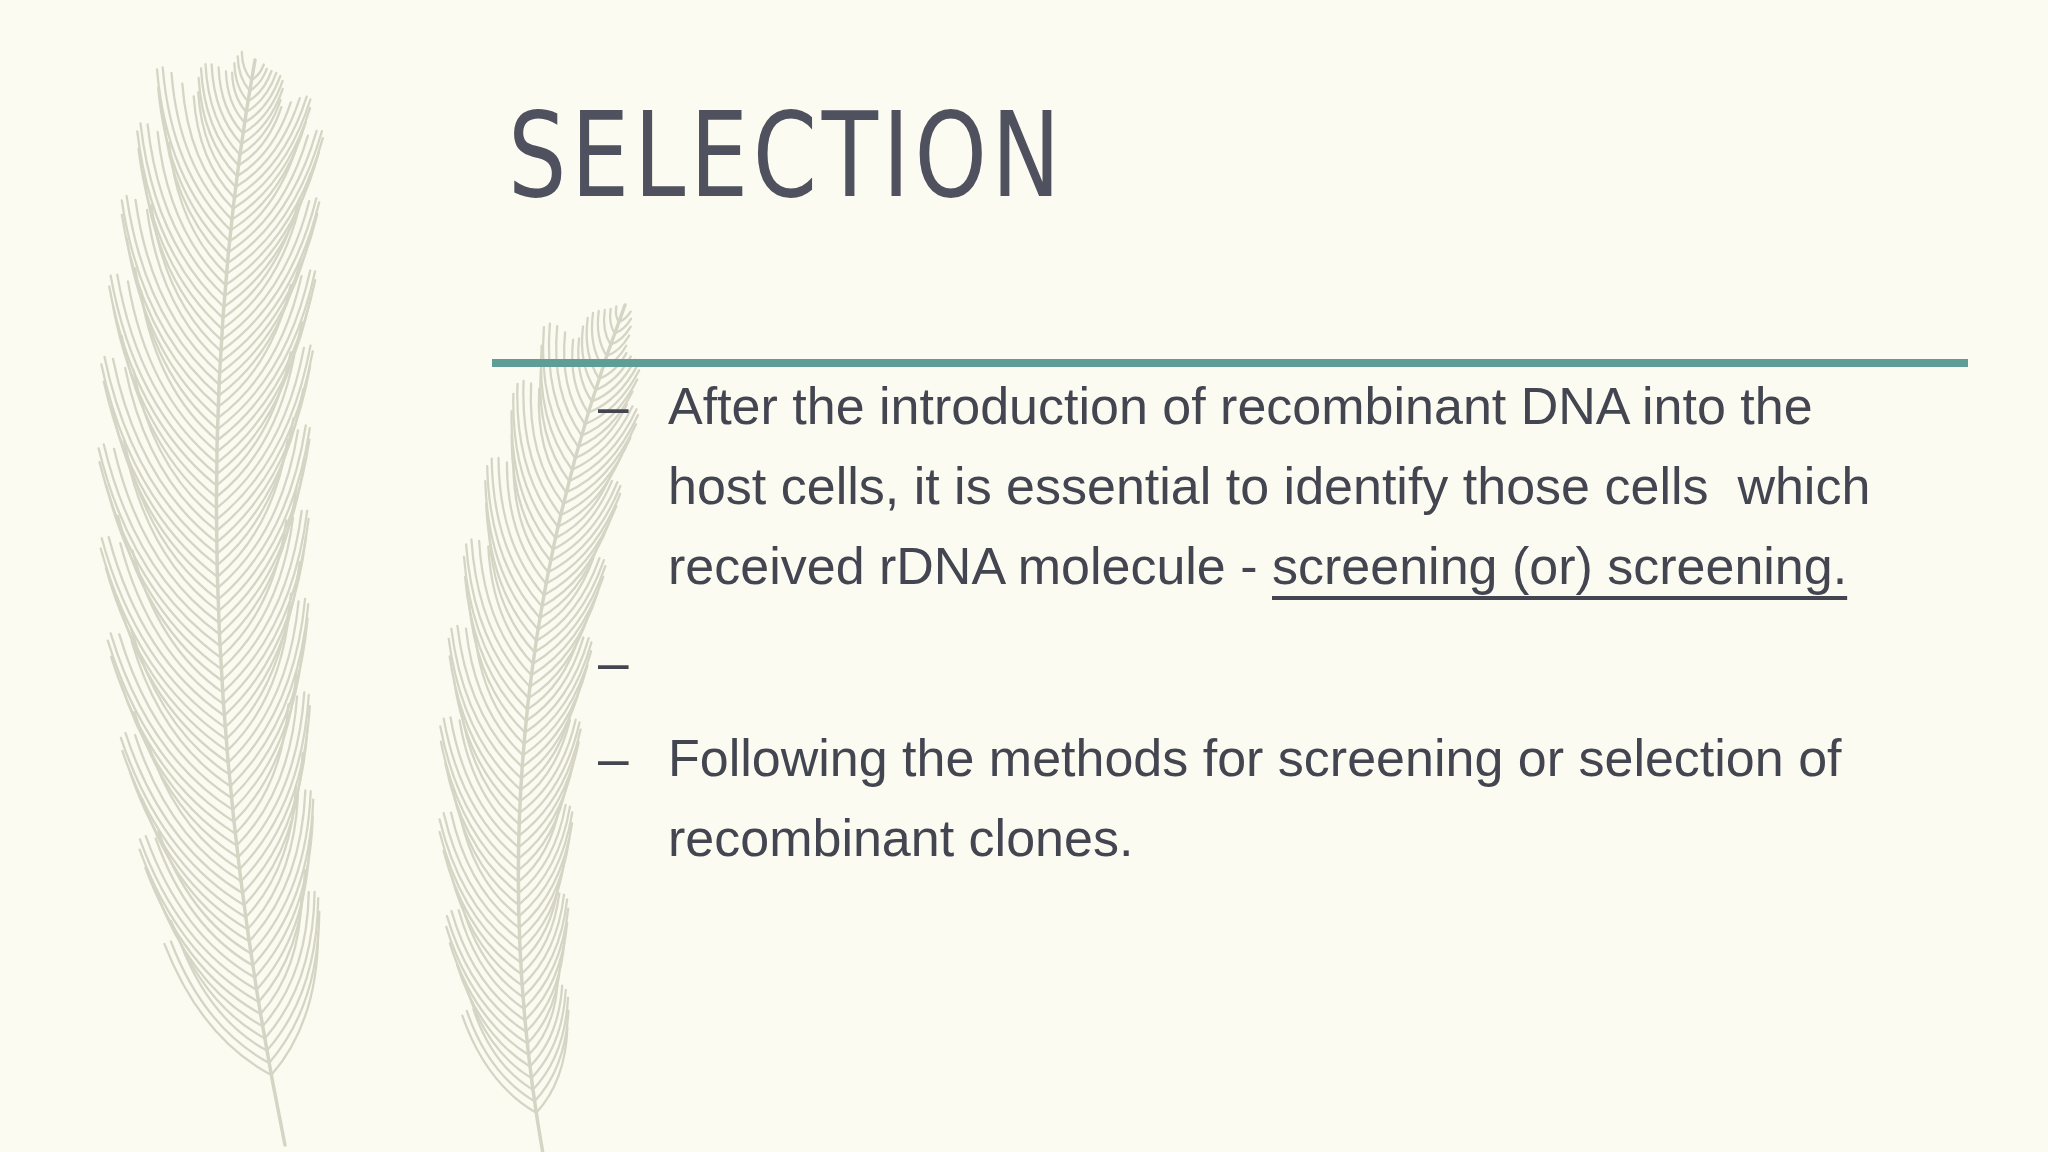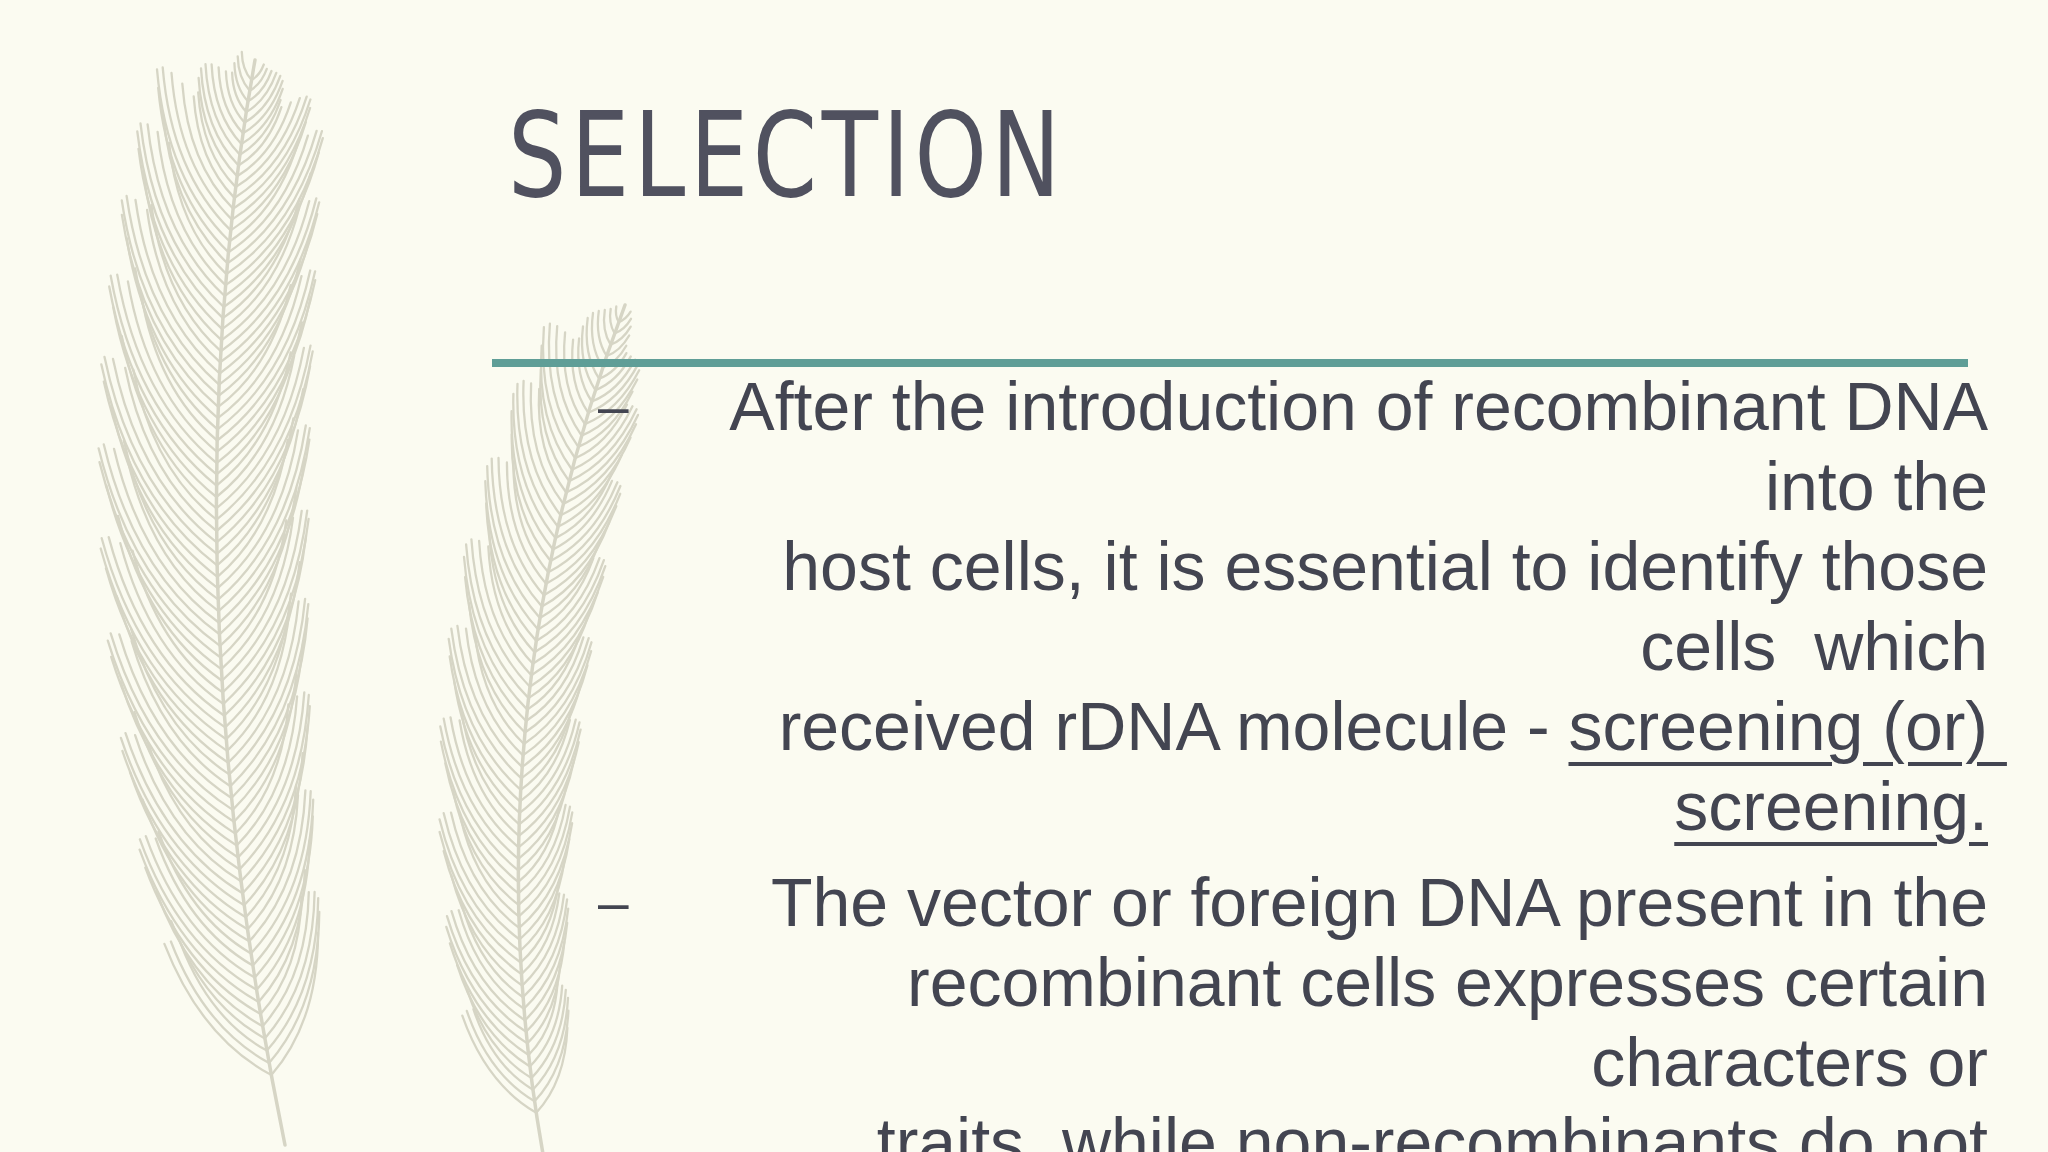--- a/index.html
+++ b/index.html
@@ -28,24 +28,23 @@
     position:absolute;left:598px;top:366px;width:1390px;
     display:flex;flex-direction:column;gap:16px;
   }
   .bullet{display:flex;align-items:flex-start;}
   .dash{
     flex:0 0 70px;
     font-size:55px;line-height:80px;
     color:var(--body,#434551);
   }
   .bullet-text{
-    font-size:68px;line-height:80px;
+    font-size:52px;line-height:80px;
     color:var(--body,#434551);
     white-space:pre-wrap;
-    text-align:right;
   }
   .u{
     text-decoration:underline;
     text-decoration-thickness:4px;
     text-underline-offset:12px;
   }
 </style>
 </head>
 <body>
 
@@ -377,22 +376,20 @@
 
   <div class="bullets" id="bullets">
       <div class="bullet">
         <span class="dash">–</span>
         <span class="bullet-text"><span>After the introduction of recombinant DNA into the
 host cells, it is essential to identify those cells  which
 received rDNA molecule - </span><span class="u">screening (or) screening.</span></span>
       </div>
       <div class="bullet">
         <span class="dash">–</span>
-        <span class="bullet-text"><span>The vector or foreign DNA present in the
-recombinant cells expresses certain characters or
-traits, while non-recombinants do not expess the
-traits.</span></span>
       </div>
       <div class="bullet">
         <span class="dash">–</span>
+        <span class="bullet-text"><span>Following the methods for screening or selection of
+recombinant clones.</span></span>
       </div>
     </div>
 </div>
 
 </body></html>

